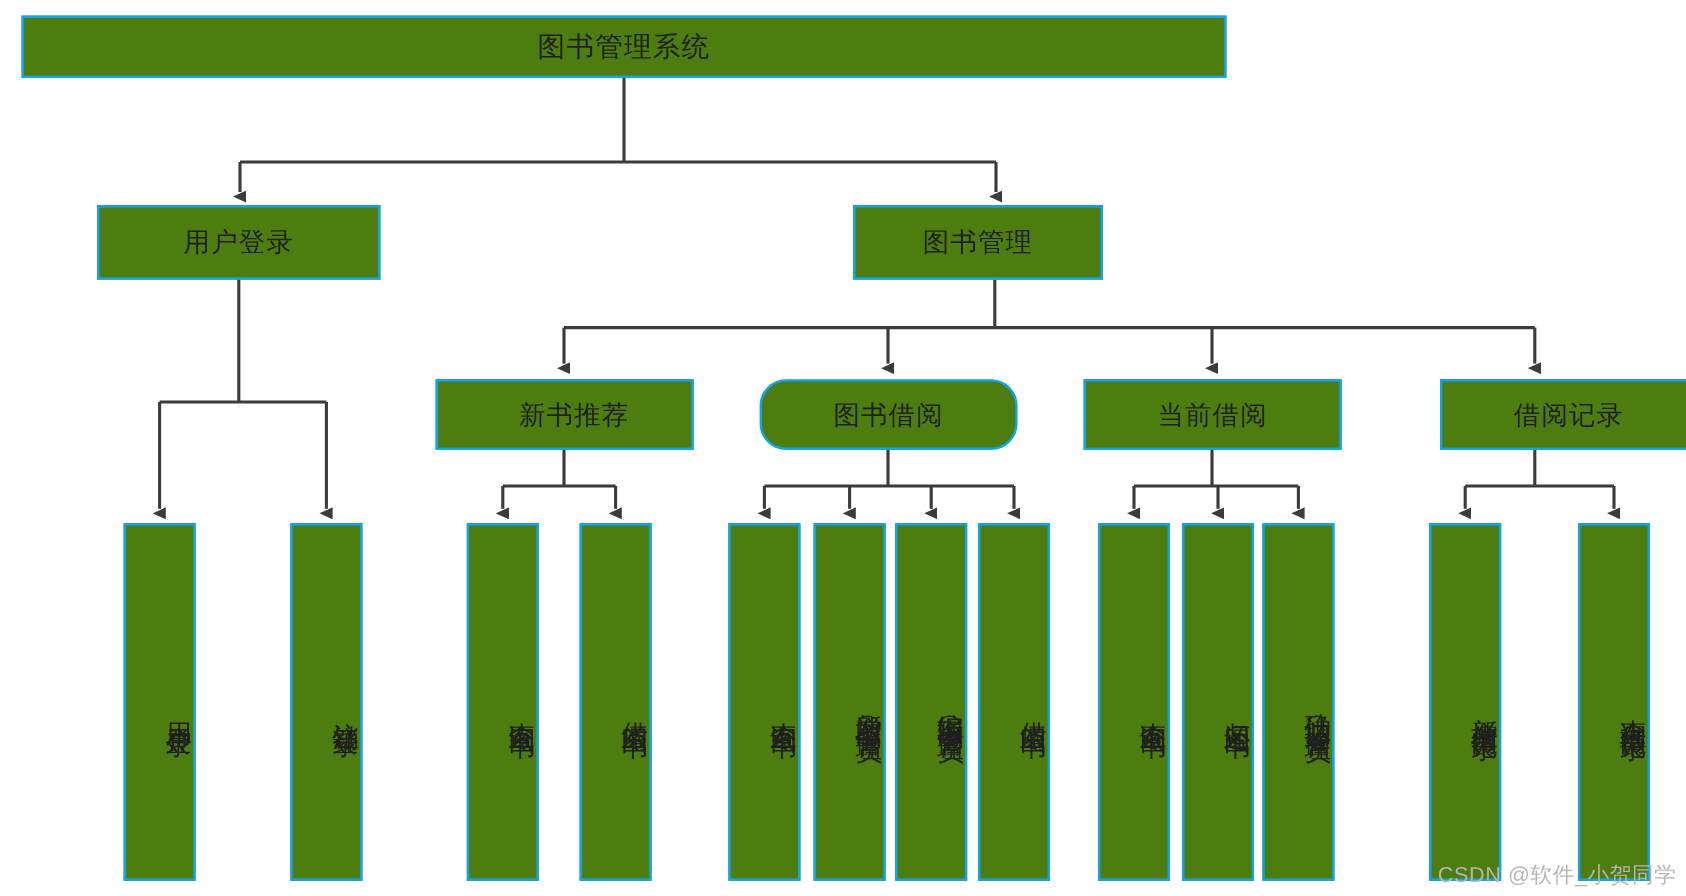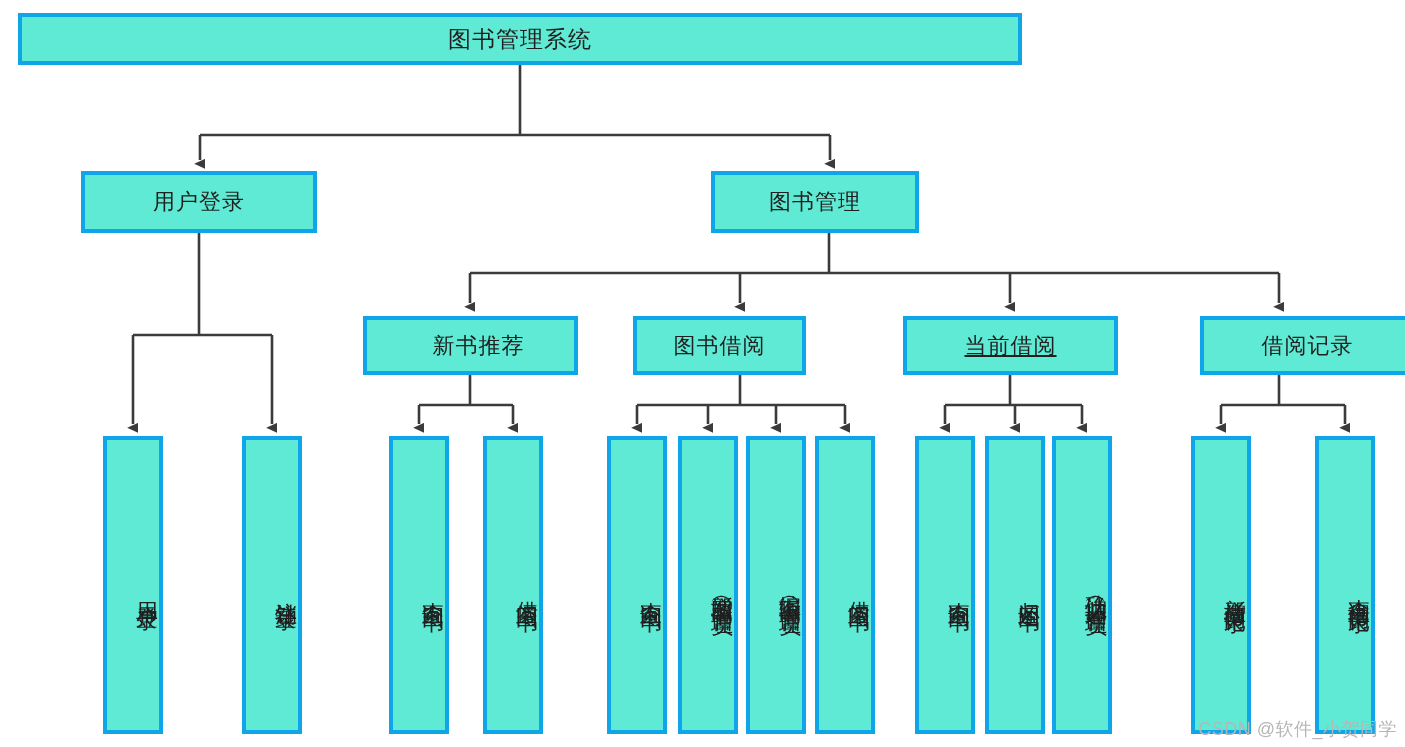--- a/index.html
+++ b/index.html
@@ -2,22 +2,22 @@
 <html><head>
 <meta charset="utf-8">
 <style>
   html,body{margin:0;padding:0;background:#ffffff;}
   body{width:1405px;height:747px;overflow:hidden;
        font-family:"Liberation Sans","DejaVu Sans",sans-serif;
        -webkit-font-smoothing:antialiased;}
   #canvas{position:relative;width:1405px;height:747px;}
   svg.links{position:absolute;left:0;top:0;width:1405px;height:747px;}
 
-  .node{position:absolute;box-sizing:border-box;background:#5eead4;
-        border:4px solid #0ea5e9;display:flex;align-items:center;
+  .node{position:absolute;box-sizing:border-box;background:#4d7c0f;
+        border:2px solid #0ea5e9;display:flex;align-items:center;
         justify-content:center;color:#1f1f1f;}
   .node.h{font-size:22px;letter-spacing:1px;}
   .node.v{writing-mode:vertical-rl;text-orientation:upright;
           font-size:22px;letter-spacing:3px;padding-top:10px;
           align-items:flex-start;justify-content:center;line-height:1.05;}
   .node.root{font-size:23px;}
   .watermark{position:absolute;right:8px;bottom:6px;font-size:18px;
              color:#b6b6b6;letter-spacing:.5px;white-space:nowrap;}
 </style>
 </head>
@@ -74,22 +74,22 @@
       <path d="M1345,405 L1345,424" marker-end="url(#arrow)"></path>
     </g>
   </svg>
 
   <div class="node h root" style="left:18px;top:13px;width:1004px;height:52px;">图书管理系统</div>
 
   <div class="node h" style="left:81px;top:171px;width:236px;height:62px;">用户登录</div>
   <div class="node h" style="left:711px;top:171px;width:208px;height:62px;">图书管理</div>
 
   <div class="node h" style="left:363px;top:316px;width:215px;height:59px;padding-left:16px;">新书推荐</div>
-  <div class="node h" style="left:633px;top:316px;width:173px;height:59px;">图书借阅</div>
-  <div class="node h" style="left:903px;top:316px;width:215px;height:59px;text-decoration:underline;">当前借阅</div>
+  <div class="node h" style="left:633px;top:316px;width:215px;height:59px;border-radius:22px;">图书借阅</div>
+  <div class="node h" style="left:903px;top:316px;width:215px;height:59px;">当前借阅</div>
   <div class="node h" style="left:1172px;top:316px;width:215px;height:59px;margin-left:28px;">借阅记录</div>
 
   <div class="node v" style="left:103px;top:436px;width:60px;height:298px;">用户登录</div>
   <div class="node v" style="left:242px;top:436px;width:60px;height:298px;">注销登录</div>
 
   <div class="node v" style="left:389px;top:436px;width:60px;height:298px;">查询图书</div>
   <div class="node v" style="left:483px;top:436px;width:60px;height:298px;">借阅图书</div>
 
   <div class="node v" style="left:607px;top:436px;width:60px;height:298px;">查询图书</div>
   <div class="node v" style="left:678px;top:436px;width:60px;height:298px;">新增图书（管理员）</div>

